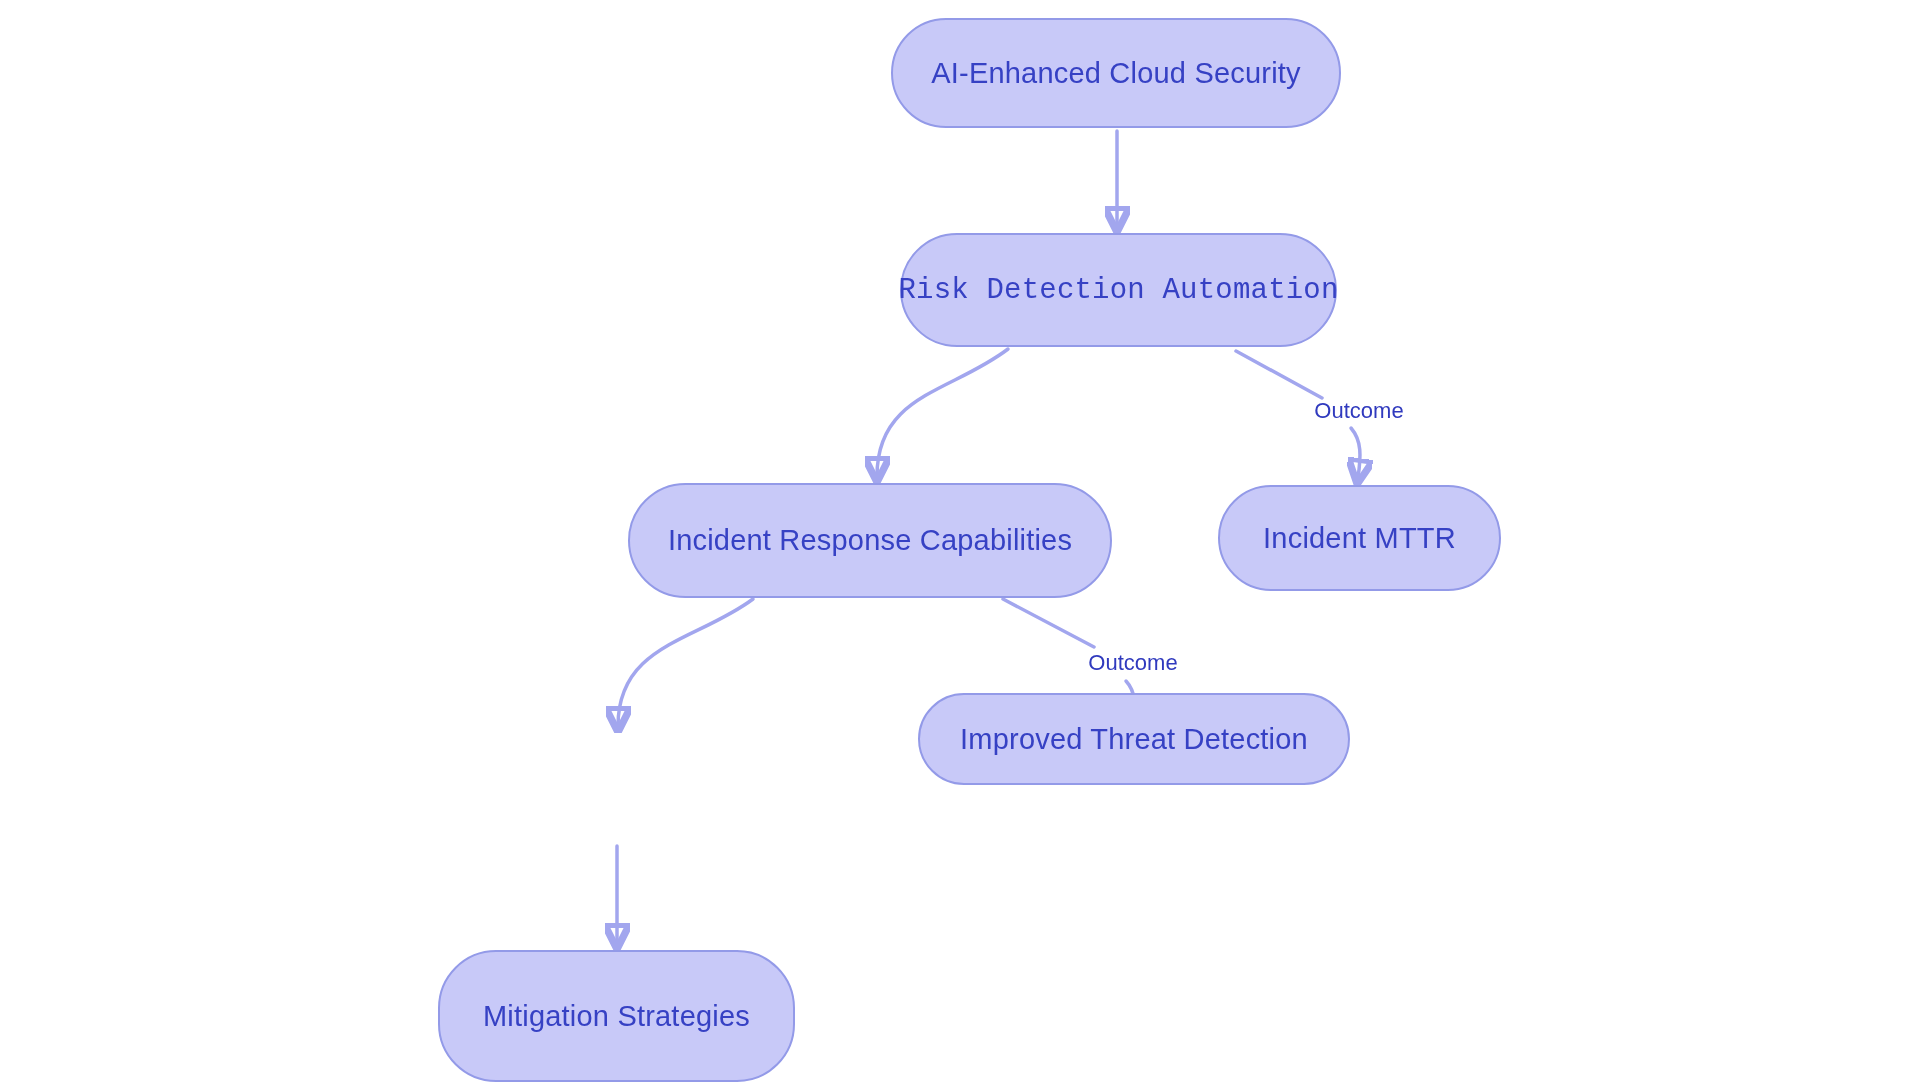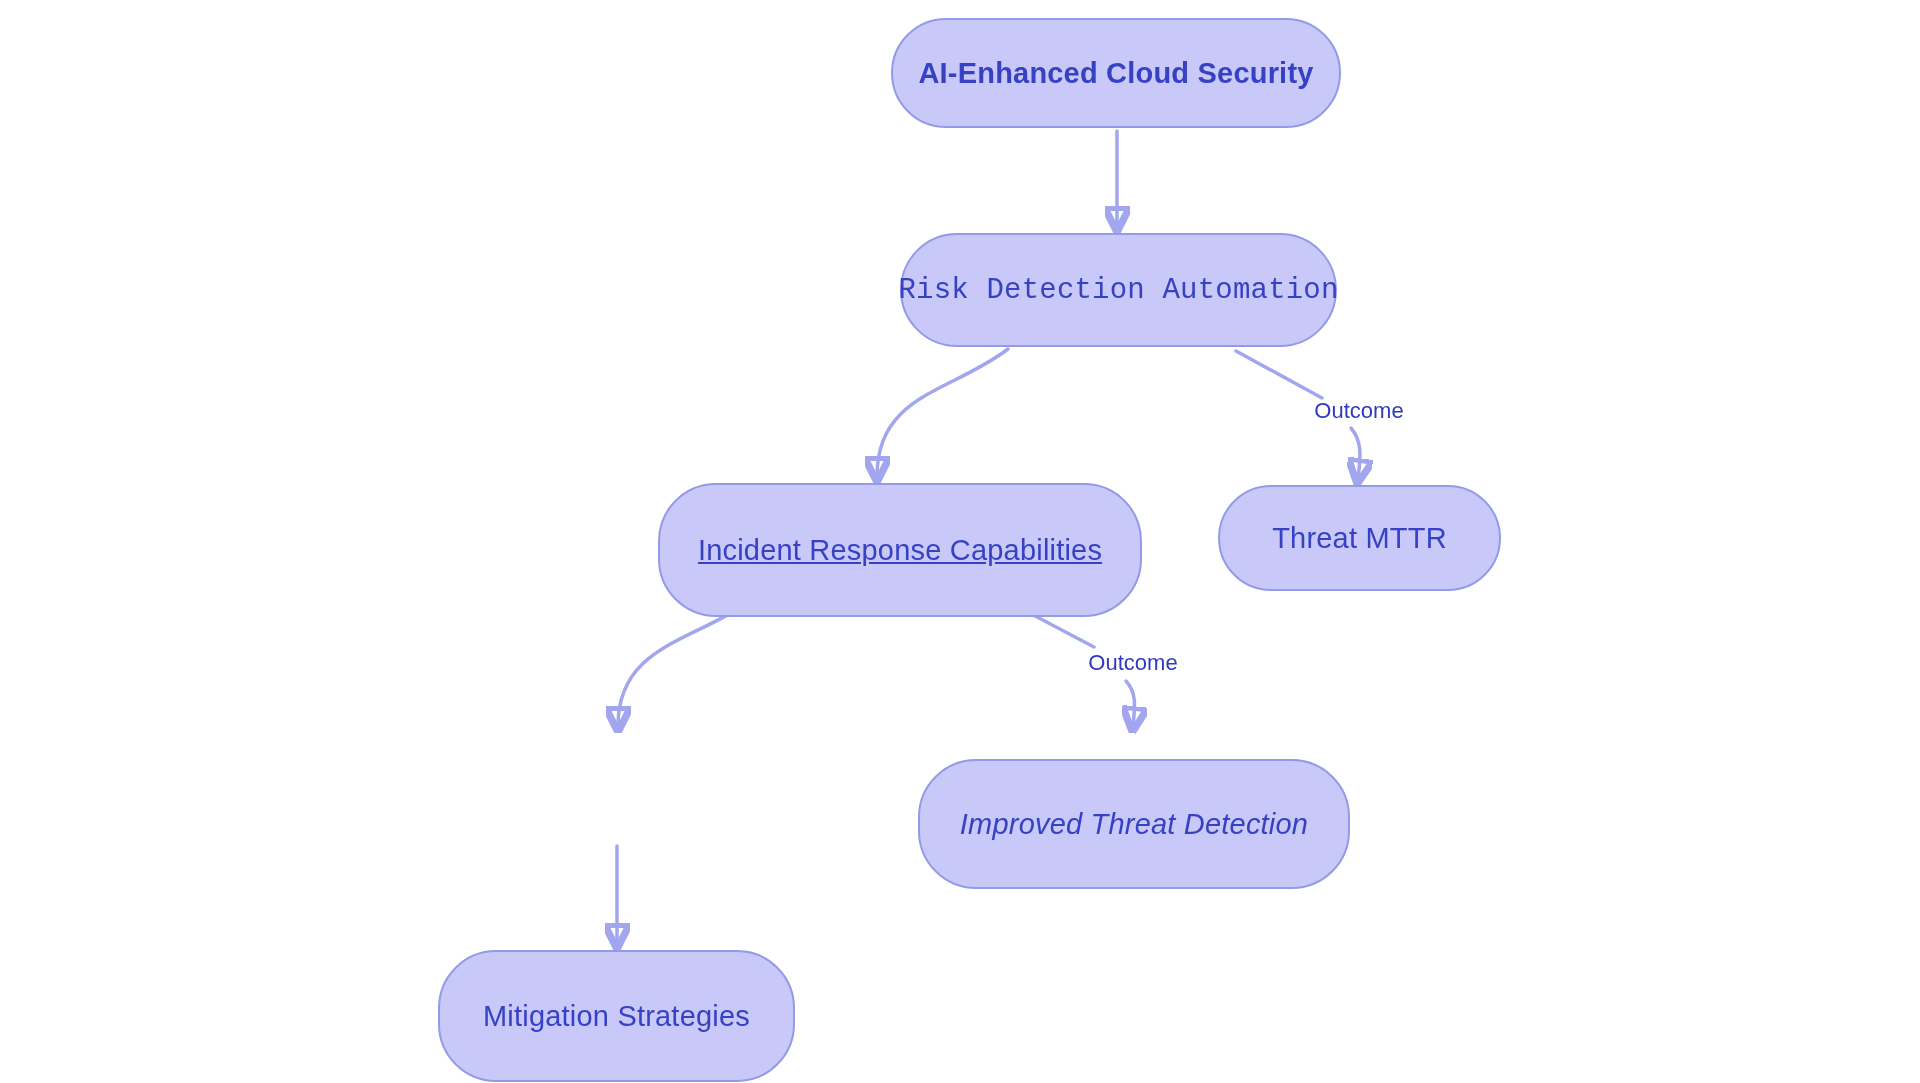--- a/index.html
+++ b/index.html
@@ -64,38 +64,38 @@
     <path d="M 1117 131 L 1117 226" marker-end="url(#arrowhead)"></path>
     <path d="M 1008 349 C 952 392, 877 394, 877 476" marker-end="url(#arrowhead)"></path>
     <path d="M 1236 351 L 1322 398"></path>
     <path d="M 1351 428 C 1362 441, 1361 456, 1358 478" marker-end="url(#arrowhead)"></path>
     <path d="M 753 599 C 697 641, 618 644, 618 726" marker-end="url(#arrowhead)"></path>
     <path d="M 1003 599 L 1094 647"></path>
     <path d="M 1126 681 C 1137 693, 1135 707, 1133 726" marker-end="url(#arrowhead)"></path>
     <path d="M 617 846 L 617 943" marker-end="url(#arrowhead)"></path>
   </svg>
 
-  <div class="node" style="left:891px; top:18px; width:450px; height:110px;font-weight:bold;">
+  <div class="node" style="left:891px; top:18px; width:450px; height:110px;">
     <span>AI-Enhanced Cloud Security</span>
   </div>
 
   <div class="node" style="left:900px; top:233px; width:437px; height:114px;font-family:Liberation Mono, monospace;">
     <span>Risk Detection Automation</span>
   </div>
 
-  <div class="node" style="left:658px; top:483px; width:484px; height:134px;text-decoration:underline;">
+  <div class="node" style="left:628px; top:483px; width:484px; height:115px;">
     <span>Incident Response Capabilities</span>
   </div>
 
   <div class="node" style="left:1218px; top:485px; width:283px; height:106px;">
-    <span>Threat MTTR</span>
+    <span>Incident MTTR</span>
   </div>
 
 
-  <div class="node" style="left:918px; top:759px; width:432px; height:130px;font-style:italic;">
+  <div class="node" style="left:918px; top:693px; width:432px; height:92px;">
     <span>Improved Threat Detection</span>
   </div>
 
   <div class="node" style="left:438px; top:950px; width:357px; height:132px;">
     <span>Mitigation Strategies</span>
   </div>
 
   <div class="edge-label" style="left:1359px; top:398px;">Outcome</div>
 
   <div class="edge-label" style="left:1133px; top:650px;">Outcome</div>

